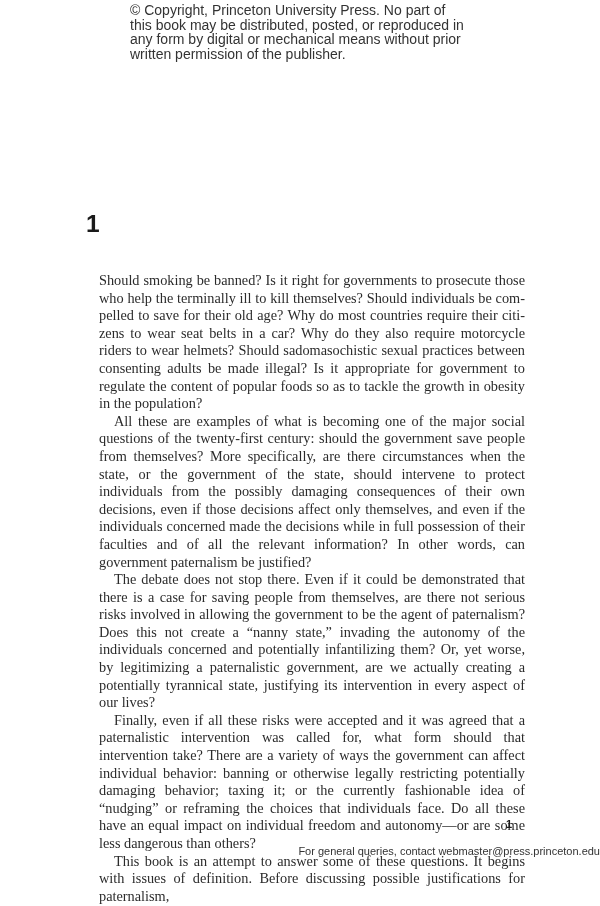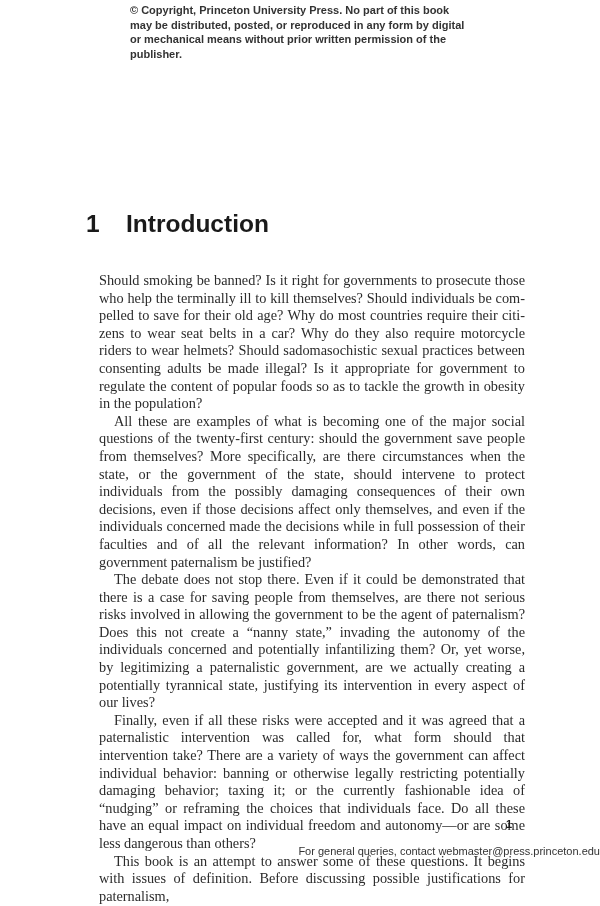--- a/index.html
+++ b/index.html
@@ -13,24 +13,23 @@
       position: relative;
       overflow: hidden;
       color: #231f20;
     }
     .copyright {
       position: absolute;
       left: 130px;
       top: 3px;
       width: 340px;
       font-family: "Liberation Sans", sans-serif;
-      font-size: 11px;
+      font-size: 14px;
       line-height: 14.5px;
       color: #333;
-      font-weight: bold;
     }
     .chapter-heading {
       position: absolute;
       left: 86px;
       top: 210px;
       font-family: "Liberation Sans", sans-serif;
       font-weight: bold;
       font-size: 24.5px;
       color: #1a1a1a;
       display: flex;
@@ -79,21 +78,20 @@
       color: #333;
     }
   </style>
 </head>
 <body>
 
 <div class="copyright">© Copyright, Princeton University Press. No part of this book may be distributed, posted, or reproduced in any form by digital or mechanical means without prior written permission of the publisher.</div>
 
 <div class="chapter-heading">
   <span class="chapter-number">1</span>
-  <span class="chapter-title">Introduction</span>
 </div>
 
 <div class="body-text">
   <p>Should smoking be banned? Is it right for governments to prosecute those who help the terminally ill to kill themselves? Should individuals be com­pelled to save for their old age? Why do most countries require their citi­zens to wear seat belts in a car? Why do they also require motorcycle riders to wear helmets? Should sadomasochistic sexual practices between con­senting adults be made illegal? Is it appropriate for government to regulate the content of popular foods so as to tackle the growth in obesity in the population?</p>
   <p class="indent">All these are examples of what is becoming one of the major social ques­tions of the twenty-first century: should the government save people from themselves? More specifically, are there circumstances when the state, or the government of the state, should intervene to protect individuals from the possibly damaging consequences of their own decisions, even if those deci­sions affect only themselves, and even if the individuals concerned made the decisions while in full possession of their faculties and of all the relevant information? In other words, can government paternalism be justified?</p>
   <p class="indent">The debate does not stop there. Even if it could be demonstrated that there is a case for saving people from themselves, are there not serious risks involved in allowing the government to be the agent of paternalism? Does this not create a “nanny state,” invading the autonomy of the individuals concerned and potentially infantilizing them? Or, yet worse, by legitimizing a paternalistic government, are we actually creating a potentially tyrannical state, justifying its intervention in every aspect of our lives?</p>
   <p class="indent">Finally, even if all these risks were accepted and it was agreed that a pater­nalistic intervention was called for, what form should that intervention take? There are a variety of ways the government can affect individual behavior: banning or otherwise legally restricting potentially damaging behavior; tax­ing it; or the currently fashionable idea of “nudging” or reframing the choices that individuals face. Do all these have an equal impact on individual free­dom and autonomy—or are some less dangerous than others?</p>
   <p class="indent" style="text-align-last: justify;">This book is an attempt to answer some of these questions. It begins with issues of definition. Before discussing possible justifications for paternalism,</p>
 </div>
 

